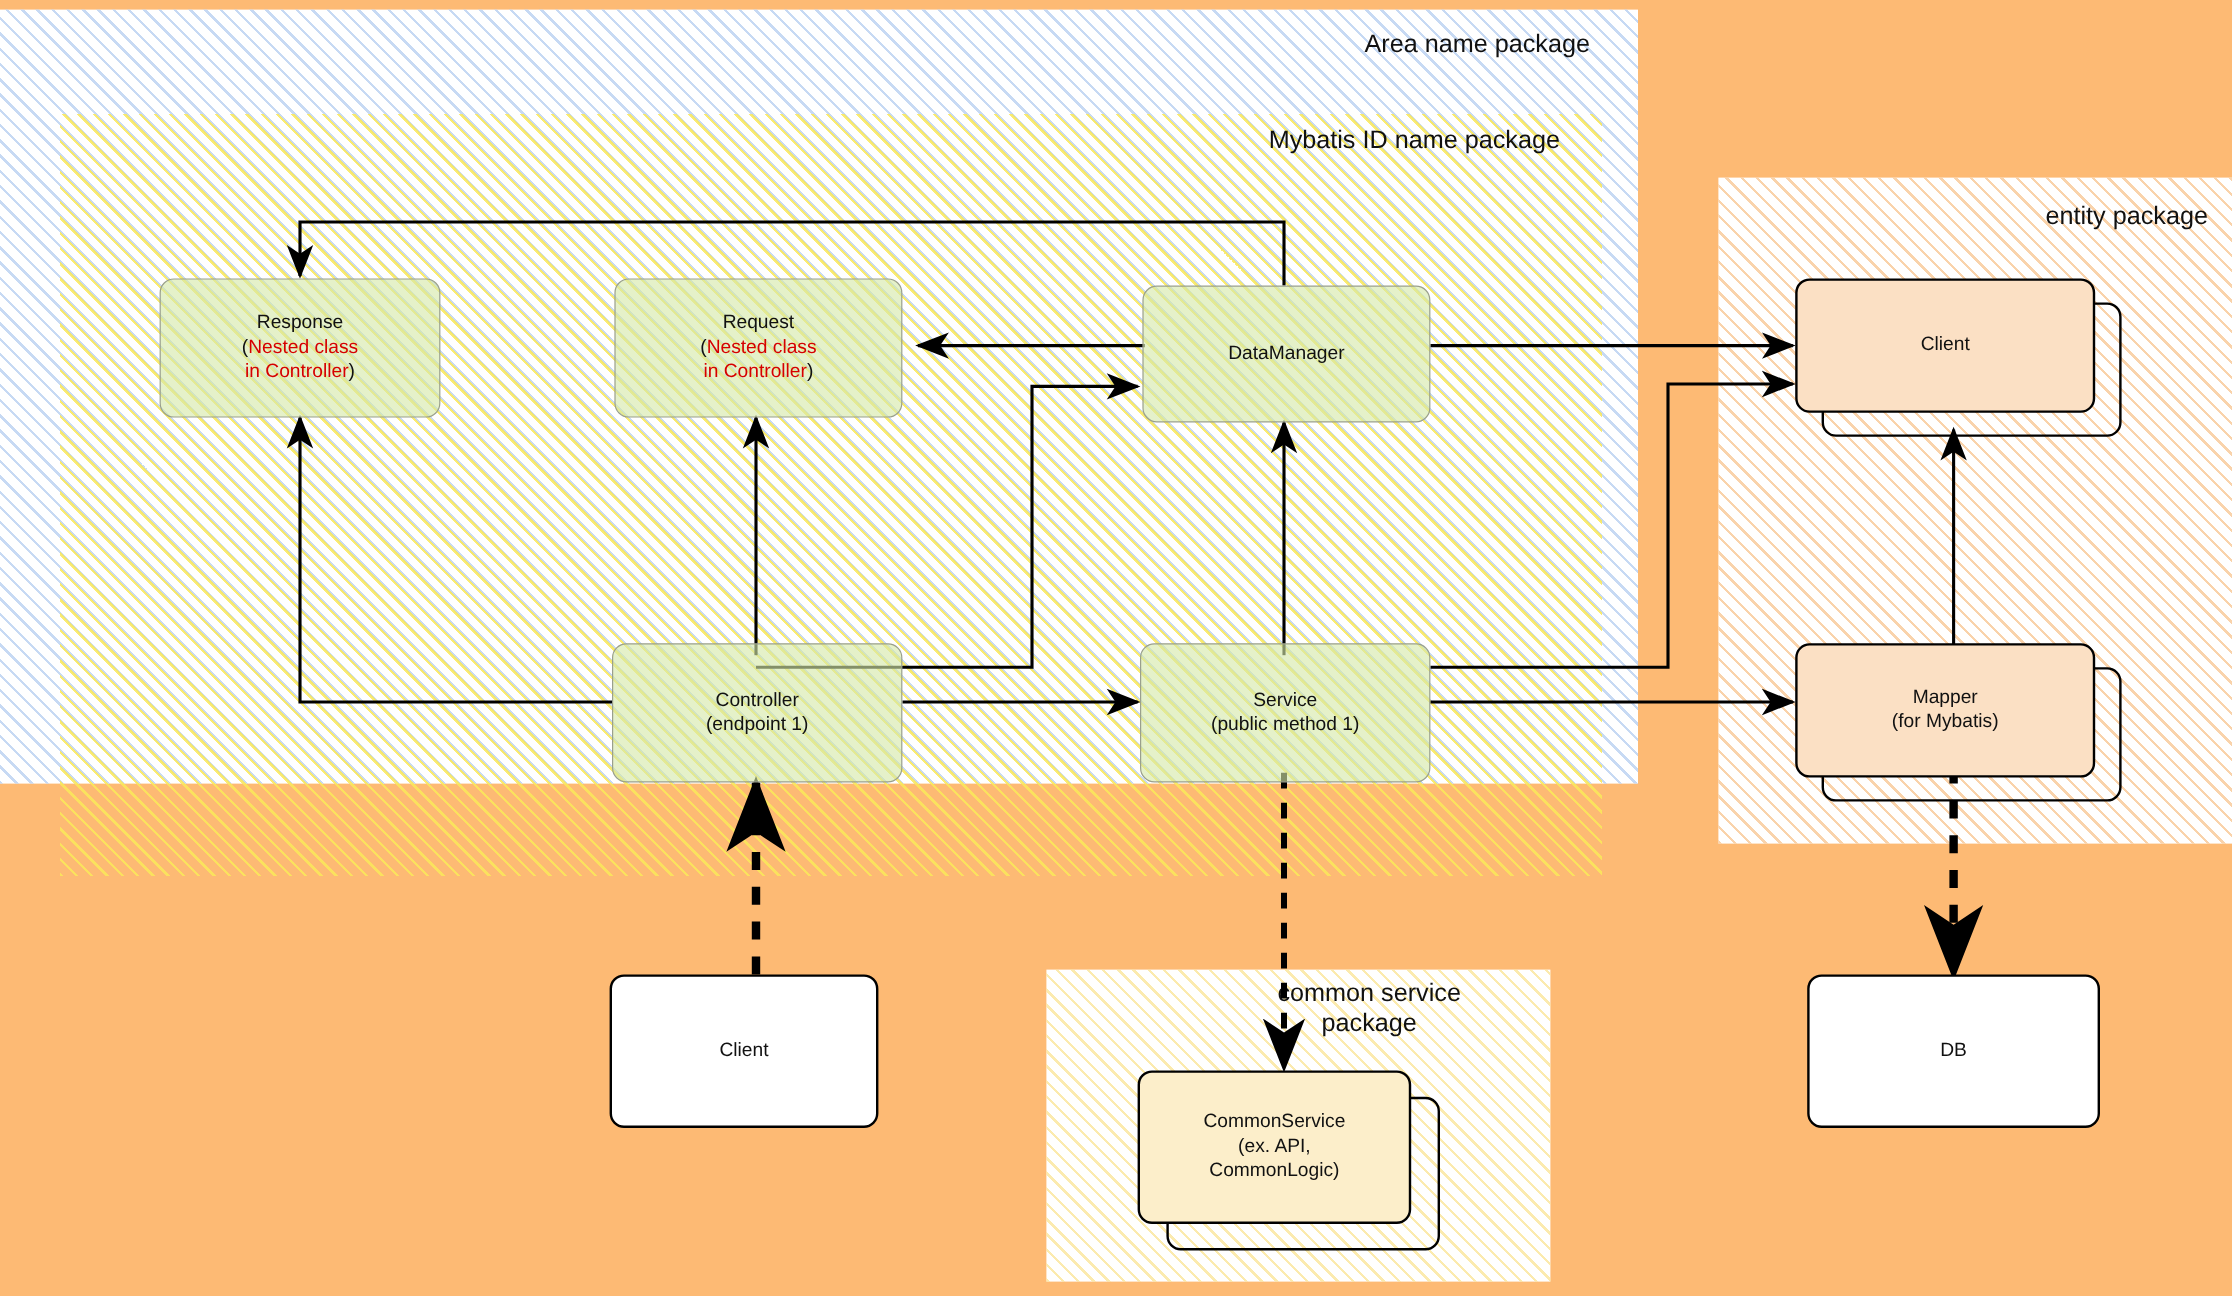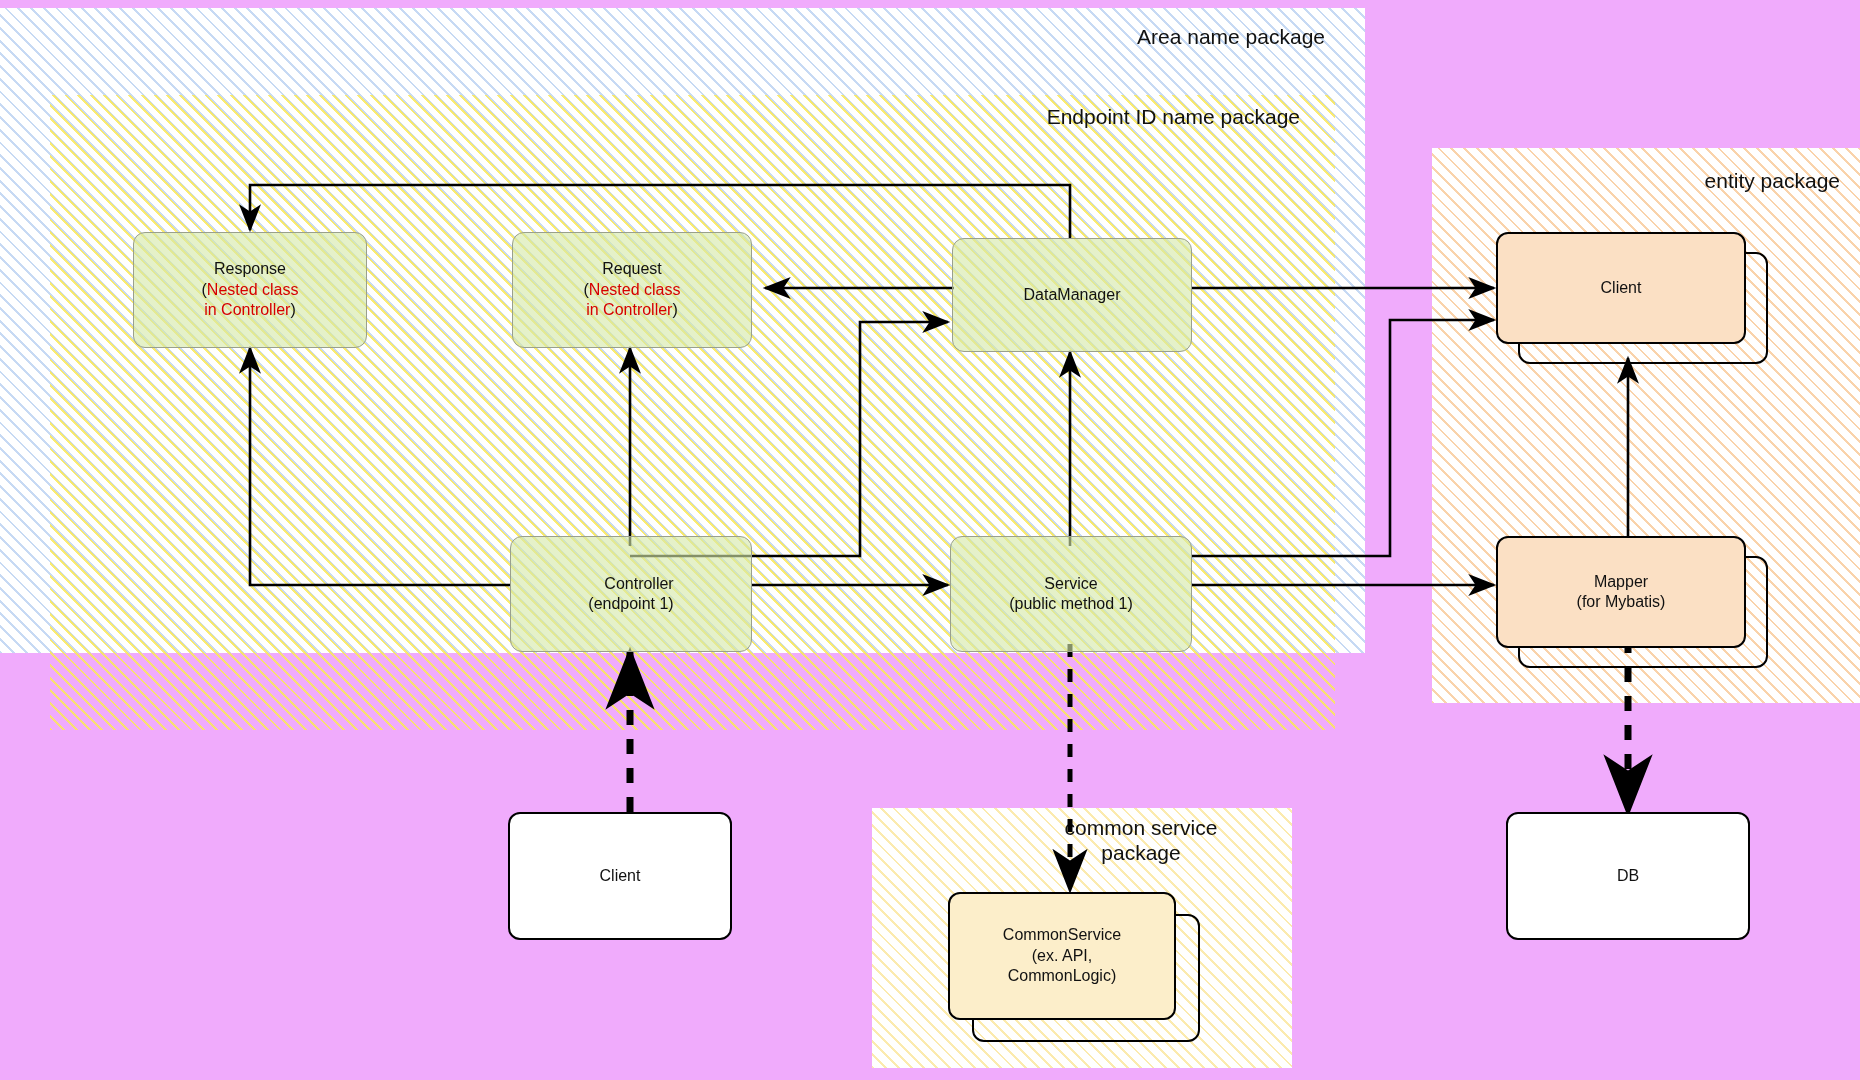--- a/index.html
+++ b/index.html
@@ -4,21 +4,21 @@
 <style>
   html, body {
     margin: 0;
     padding: 0;
     background: #ffffff;
   }
   #canvas {
     position: relative;
     width: 1860px;
     height: 1080px;
-    background: #f0abfc;
+    background: #fdba74;
     font-family: "Liberation Sans", sans-serif;
     overflow: hidden;
   }
 
   
   .pkg {
     position: absolute;
     box-sizing: border-box;
   }
   .pkg-blue {
@@ -132,21 +132,21 @@
   <div class="pkg pkg-blue" style="left:0px; top:8px; width:1365px; height:645px;"></div>
 
   <div class="pkg pkg-yellow" style="left:50px; top:95px; width:1285px; height:635px;"></div>
 
   <div class="pkg pkg-orange" style="left:1432px; top:148px; width:428px; height:555px;"></div>
 
   <div class="pkg pkg-cream" style="left:872px; top:808px; width:420px; height:260px;"></div>
 
   <div class="pkg-label" style="left:940px; top:24px; width:385px;">Area name package</div>
 
-  <div class="pkg-label" style="left:840px; top:104px; width:460px;">Endpoint ID name package</div>
+  <div class="pkg-label" style="left:840px; top:104px; width:460px;">Mybatis ID name package</div>
 
   <div class="pkg-label" style="left:1500px; top:168px; width:340px;">entity package</div>
 
   <div class="pkg-label" style="left:1030px; top:815px; width:222px; text-align:center;">common service
 package</div>
 
   <svg id="wires" viewBox="0 0 1860 1080" xmlns="http://www.w3.org/2000/svg">
     <defs>
       <marker id="ah" viewBox="0 0 12 10" refX="11" refY="5" markerWidth="11" markerHeight="9" orient="auto-start-reverse">
         <path d="M 0 0.3 L 12 5 L 0 9.7 L 3.1 5 Z" fill="#000"></path>
@@ -200,21 +200,21 @@
       <div>Request</div>
       <div><span class="paren">(</span><span class="nested">Nested class</span></div>
       <div><span class="nested">in Controller</span><span class="paren">)</span></div>
     </div>
   </div>
 
   <div class="node node-green" style="left:952px; top:238px; width:240px; height:114px;">
     <div>DataManager</div>
   </div>
 
-  <div class="node node-green" style="left:510px; top:536px; width:242px; height:116px;text-align:right;">
+  <div class="node node-green" style="left:510px; top:536px; width:242px; height:116px;">
     <div>
       <div>Controller</div>
       <div>(endpoint 1)</div>
     </div>
   </div>
 
   <div class="node node-green" style="left:950px; top:536px; width:242px; height:116px;">
     <div>
       <div>Service</div>
       <div>(public method 1)</div>

